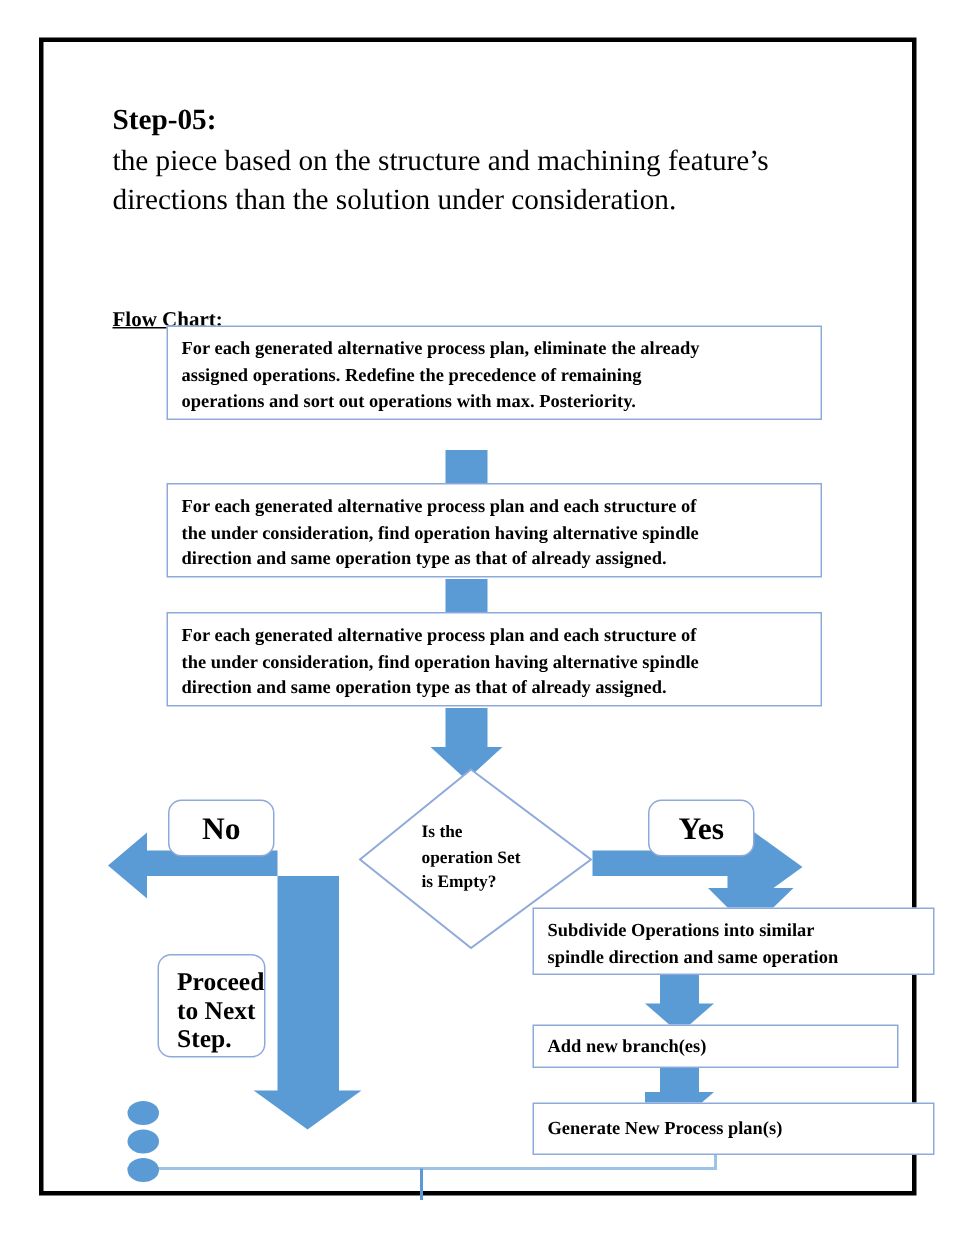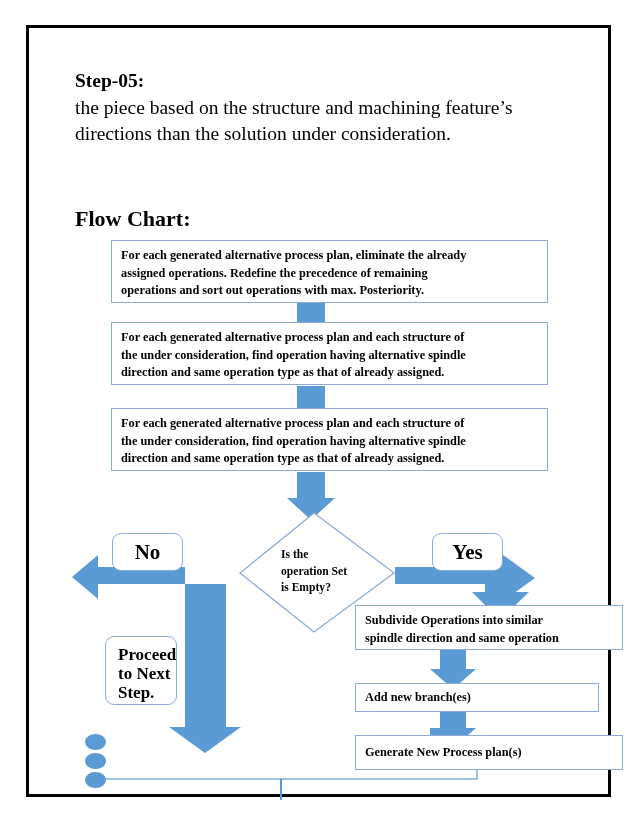--- a/index.html
+++ b/index.html
@@ -7,21 +7,21 @@
        font-family:"Liberation Serif","DejaVu Serif",serif;color:#000;}
 
   #page{position:absolute;left:26px;top:25px;width:585px;height:772px;
         border:3px solid #000;box-sizing:border-box;background:#fff;}
 
   
   .txt-wrap{position:absolute;left:46px;top:40px;width:510px;}
   .line{font-size:19.5px;line-height:26.5px;white-space:nowrap;}
   .bold{font-weight:bold;}
   .heading{font-weight:bold;font-size:19.5px;line-height:26.5px;}
-  .flowhead{position:absolute;left:46px;top:178px;font-weight:bold;font-size:22px;}
+  .flowhead{position:absolute;left:46px;top:178px;font-weight:bold;font-size:14px;text-decoration:underline;}
 
   
   #chart{position:absolute;left:0;top:0;width:585px;height:772px;}
 
   .pbox{position:absolute;box-sizing:border-box;border:1px solid #8EAADB;
         background:#fff;font-weight:bold;font-size:12.3px;line-height:17.5px;
         padding:6px 8px 4px 9px;color:#000;}
 
   .rbox{position:absolute;box-sizing:border-box;border:1.3px solid #8EAADB;
         border-radius:9px;background:#fff;font-weight:bold;
@@ -86,21 +86,21 @@
         <polygon points="411,683 437,683 437,700 447,700 424,720 401,720 401,700 411,700" fill="#5B9BD5"></polygon>
       </g>
 
       <g>
         <path d="M 448,740 L 448,751 L 56,751" fill="none" stroke="#9DC3E6" stroke-width="2"></path>
         <path d="M 252,751 L 252,782" fill="none" stroke="#5B9BD5" stroke-width="2"></path>
         <polygon points="252,790 246,778 258,778" fill="#5B9BD5"></polygon>
       </g>
     </svg>
 
-    <div class="pbox" style="left:82px;top:212px;width:437px;height:63px;">
+    <div class="pbox" style="left:82px;top:189px;width:437px;height:63px;">
       <div>For each generated alternative process plan, eliminate the already</div>
       <div>assigned operations. Redefine the precedence of remaining</div>
       <div>operations and sort out operations with max. Posteriority.</div>
     </div>
 
     <div class="pbox" style="left:82px;top:294px;width:437px;height:63px;">
       <div>For each generated alternative process plan and each structure of</div>
       <div>the under consideration, find operation having alternative spindle</div>
       <div>direction and same operation type as that of already assigned.</div>
     </div>

